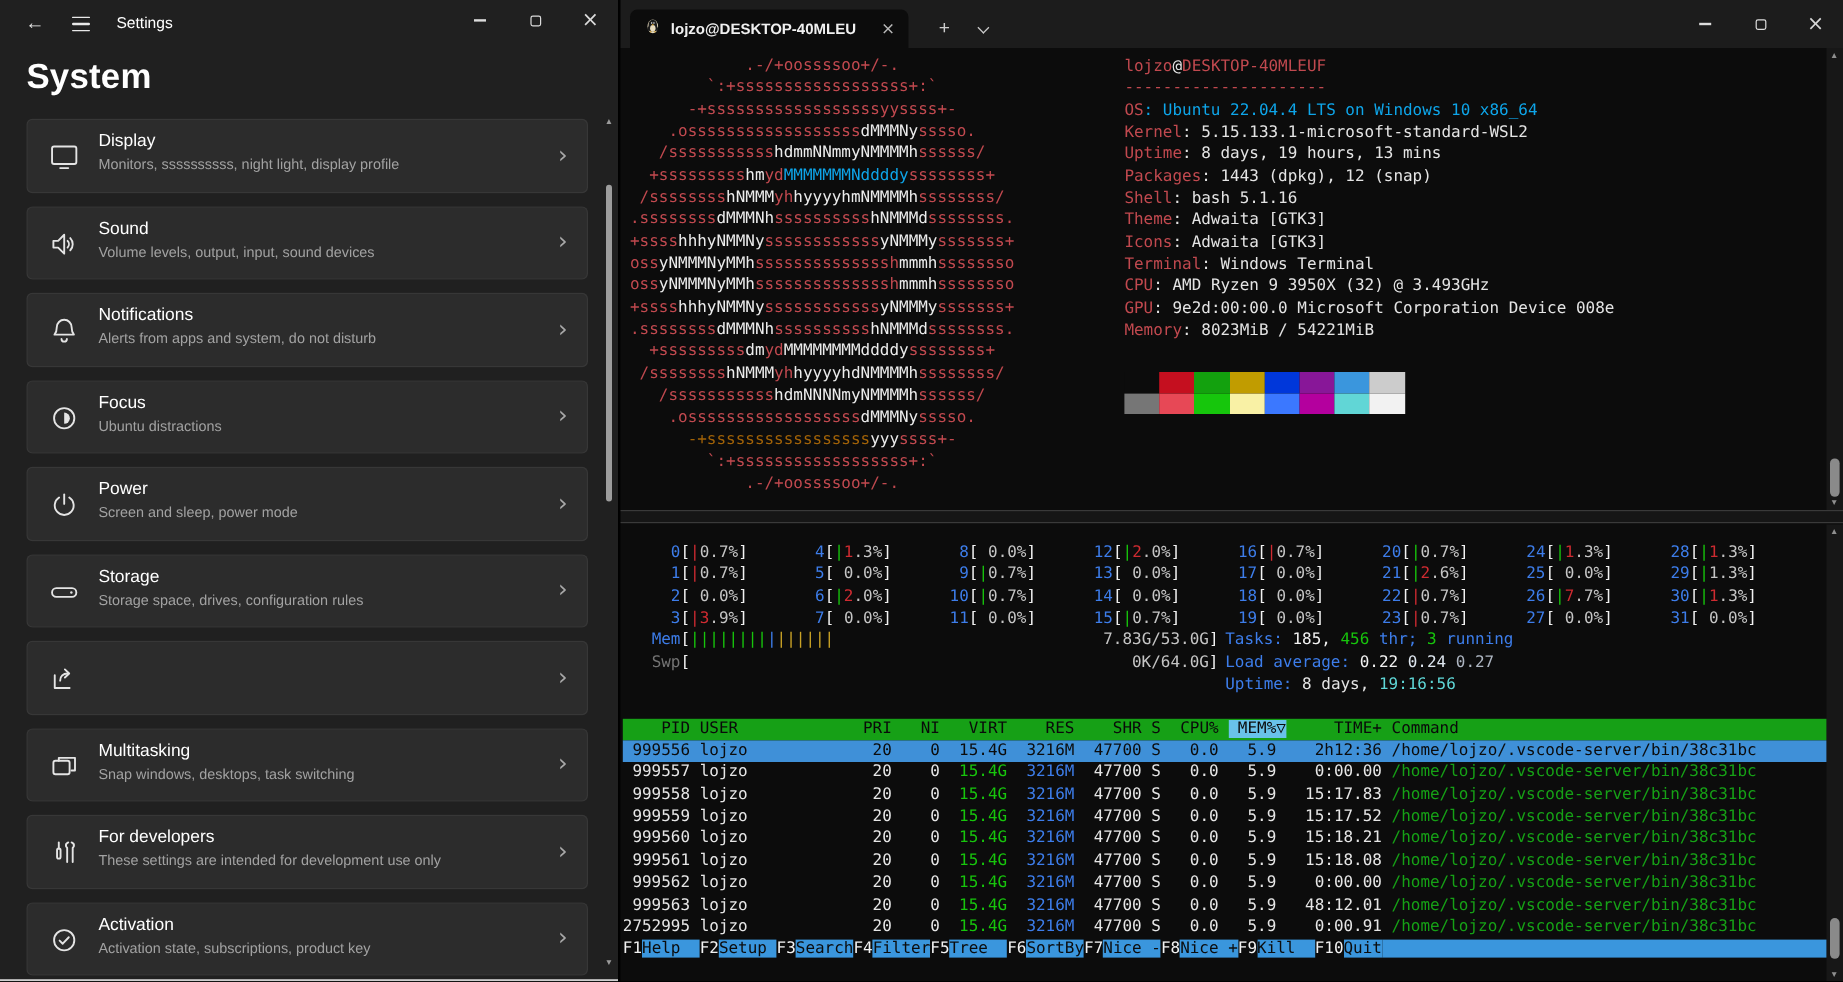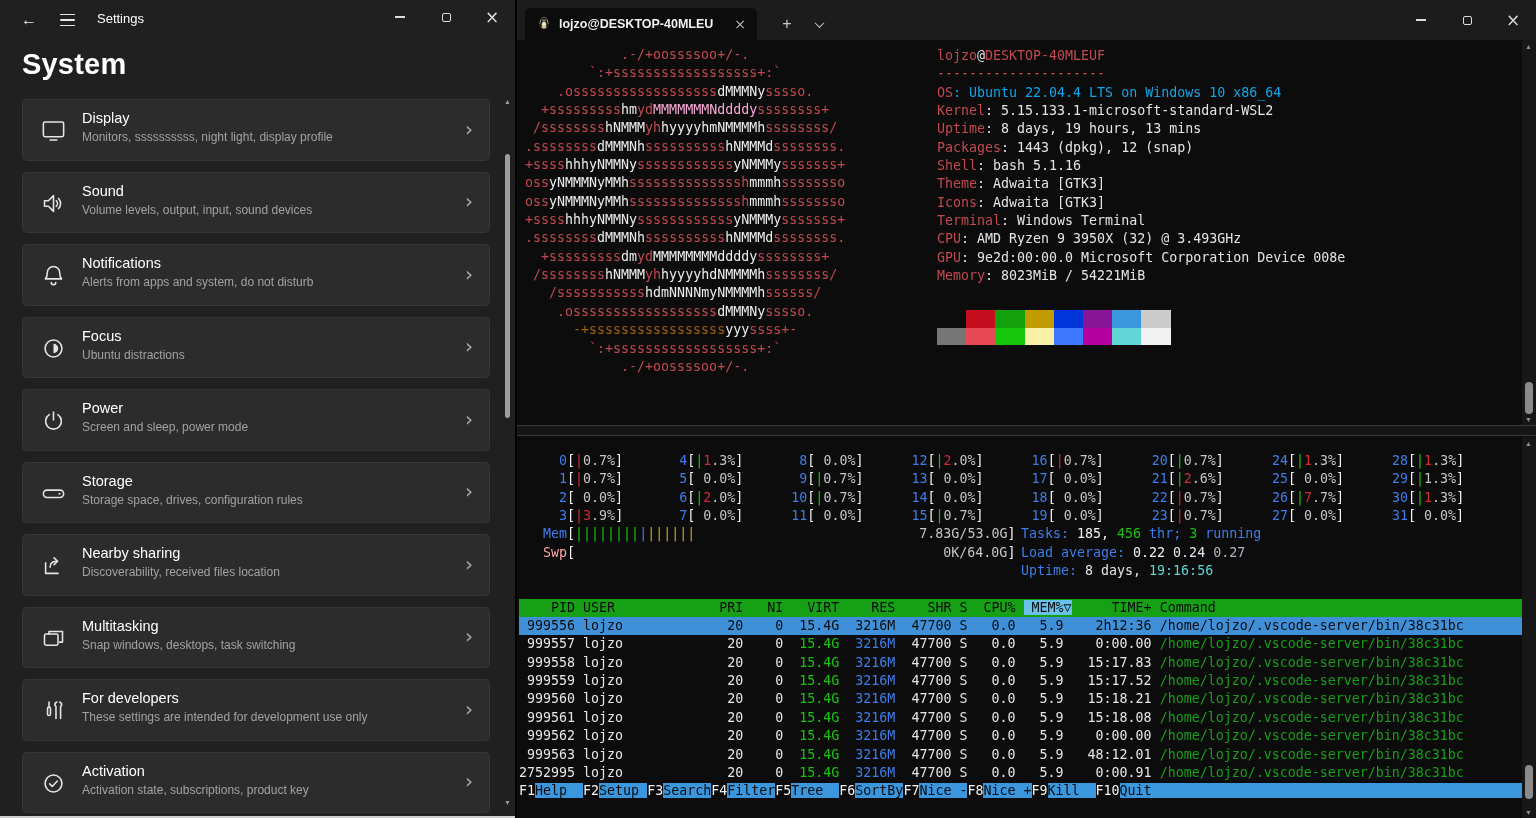--- a/index.html
+++ b/index.html
@@ -170,24 +170,20 @@
             <div class="s-card-sub">Storage space, drives, configuration rules</div>
           </span>
           <span class="s-card-chevron">›</span>
         </div>
         <div class="s-card">
           <span class="s-card-icon"><svg viewBox="0 0 24 24">
               <path d="M5 9.5V19h11"></path>
               <path d="M9 13.5c0-3.2 2.2-5.2 5.5-5.3"></path>
               <path d="M12.5 5.2l3.2 3-3.2 3"></path>
             </svg></span>
-          <span class="s-card-text">
-            <div class="s-card-title">Nearby sharing</div>
-            <div class="s-card-sub">Discoverability, received files location</div>
-          </span>
           <span class="s-card-chevron">›</span>
         </div>
         <div class="s-card">
           <span class="s-card-icon"><svg viewBox="0 0 24 24">
               <rect x="4" y="8" width="12" height="10" rx="1.5"></rect>
               <path d="M8 8V5.8h12v9.4h-2.6"></path>
             </svg></span>
           <span class="s-card-text">
             <div class="s-card-title">Multitasking</div>
             <div class="s-card-sub">Snap windows, desktops, task switching</div>
@@ -257,22 +253,24 @@
           </div>
         <div class="t-ctl">
             <span class="glyph-close">×</span>
           </div>
       </div>
     </div>
 
     <div class="t-content art" id="nf-art">
         <div class="tl"><span style="color: rgb(193, 73, 79);">            .-/+oossssoo+/-.</span></div>
         <div class="tl"><span style="color: rgb(193, 73, 79);">        `:+ssssssssssssssssss+:`</span></div>
+        <div class="tl"><span style="color: rgb(193, 73, 79);">      -+ssssssssssssssssssyyssss+-</span></div>
         <div class="tl"><span style="color: rgb(193, 73, 79);">    .ossssssssssssssssss</span><span style="color: rgb(236, 236, 236);">dMMMNy</span><span style="color: rgb(193, 73, 79);">sssso.</span></div>
-        <div class="tl"><span style="color: rgb(193, 73, 79);">  +sssssssss</span><span style="color: rgb(236, 236, 236);">hm</span><span style="color: rgb(193, 73, 79);">yd</span><span style="color: #f9a8d4;">MMMMMMMNddddy</span><span style="color: rgb(193, 73, 79);">ssssssss+</span></div>
+        <div class="tl"><span style="color: rgb(193, 73, 79);">   /sssssssssss</span><span style="color: rgb(236, 236, 236);">hdmmNNmmyNMMMMh</span><span style="color: rgb(193, 73, 79);">ssssss/</span></div>
+        <div class="tl"><span style="color: rgb(193, 73, 79);">  +sssssssss</span><span style="color: rgb(236, 236, 236);">hm</span><span style="color: rgb(193, 73, 79);">yd</span><span style="color: #0ea5e9;">MMMMMMMNddddy</span><span style="color: rgb(193, 73, 79);">ssssssss+</span></div>
         <div class="tl"><span style="color: rgb(193, 73, 79);"> /ssssssss</span><span style="color: rgb(236, 236, 236);">hNMMM</span><span style="color: rgb(193, 73, 79);">yh</span><span style="color: rgb(236, 236, 236);">hyyyyhmNMMMMh</span><span style="color: rgb(193, 73, 79);">ssssssss/</span></div>
         <div class="tl"><span style="color: rgb(193, 73, 79);">.ssssssss</span><span style="color: rgb(236, 236, 236);">dMMMNh</span><span style="color: rgb(193, 73, 79);">ssssssssss</span><span style="color: rgb(236, 236, 236);">hNMMMd</span><span style="color: rgb(193, 73, 79);">ssssssss.</span></div>
         <div class="tl"><span style="color: rgb(193, 73, 79);">+ssss</span><span style="color: rgb(236, 236, 236);">hhhyNMMNy</span><span style="color: rgb(193, 73, 79);">ssssssssssss</span><span style="color: rgb(236, 236, 236);">yNMMMy</span><span style="color: rgb(193, 73, 79);">sssssss+</span></div>
         <div class="tl"><span style="color: rgb(193, 73, 79);">oss</span><span style="color: rgb(236, 236, 236);">yNMMMNyMMh</span><span style="color: rgb(193, 73, 79);">ssssssssssssssh</span><span style="color: rgb(236, 236, 236);">mmmh</span><span style="color: rgb(193, 73, 79);">ssssssso</span></div>
         <div class="tl"><span style="color: rgb(193, 73, 79);">oss</span><span style="color: rgb(236, 236, 236);">yNMMMNyMMh</span><span style="color: rgb(193, 73, 79);">ssssssssssssssh</span><span style="color: rgb(236, 236, 236);">mmmh</span><span style="color: rgb(193, 73, 79);">ssssssso</span></div>
         <div class="tl"><span style="color: rgb(193, 73, 79);">+ssss</span><span style="color: rgb(236, 236, 236);">hhhyNMMNy</span><span style="color: rgb(193, 73, 79);">ssssssssssss</span><span style="color: rgb(236, 236, 236);">yNMMMy</span><span style="color: rgb(193, 73, 79);">sssssss+</span></div>
         <div class="tl"><span style="color: rgb(193, 73, 79);">.ssssssss</span><span style="color: rgb(236, 236, 236);">dMMMNh</span><span style="color: rgb(193, 73, 79);">ssssssssss</span><span style="color: rgb(236, 236, 236);">hNMMMd</span><span style="color: rgb(193, 73, 79);">ssssssss.</span></div>
         <div class="tl"><span style="color: rgb(193, 73, 79);">  +sssssssss</span><span style="color: rgb(236, 236, 236);">dm</span><span style="color: rgb(193, 73, 79);">yd</span><span style="color: rgb(236, 236, 236);">MMMMMMMMddddy</span><span style="color: rgb(193, 73, 79);">ssssssss+</span></div>
         <div class="tl"><span style="color: rgb(193, 73, 79);"> /ssssssss</span><span style="color: rgb(236, 236, 236);">hNMMM</span><span style="color: rgb(193, 73, 79);">yh</span><span style="color: rgb(236, 236, 236);">hyyyyhdNMMMMh</span><span style="color: rgb(193, 73, 79);">ssssssss/</span></div>
         <div class="tl"><span style="color: rgb(193, 73, 79);">   /sssssssssss</span><span style="color: rgb(236, 236, 236);">hdmNNNNmyNMMMMh</span><span style="color: rgb(193, 73, 79);">ssssss/</span></div>
@@ -320,21 +318,21 @@
       </div>
 
     <div class="pane-divider"></div>
 
     <div class="t-content htop" id="htop-lines">
         <div class="tl"><span style="color: rgb(61, 125, 234);">     0</span><span style="color: rgb(242, 242, 242);">[</span><span style="color: rgb(207, 43, 49);">|</span><span style="color: rgb(197, 197, 197);">0.7%</span><span style="color: rgb(242, 242, 242);">]</span><span>  </span><span style="color: rgb(61, 125, 234);">     4</span><span style="color: rgb(242, 242, 242);">[</span><span style="color: rgb(23, 197, 12);">|</span><span style="color: rgb(207, 43, 49);">1</span><span style="color: rgb(197, 197, 197);">.3%</span><span style="color: rgb(242, 242, 242);">]</span><span>  </span><span style="color: rgb(61, 125, 234);">     8</span><span style="color: rgb(242, 242, 242);">[</span><span> </span><span style="color: rgb(197, 197, 197);">0.0%</span><span style="color: rgb(242, 242, 242);">]</span><span>  </span><span style="color: rgb(61, 125, 234);">    12</span><span style="color: rgb(242, 242, 242);">[</span><span style="color: rgb(23, 197, 12);">|</span><span style="color: rgb(207, 43, 49);">2</span><span style="color: rgb(197, 197, 197);">.0%</span><span style="color: rgb(242, 242, 242);">]</span><span>  </span><span style="color: rgb(61, 125, 234);">    16</span><span style="color: rgb(242, 242, 242);">[</span><span style="color: rgb(207, 43, 49);">|</span><span style="color: rgb(197, 197, 197);">0.7%</span><span style="color: rgb(242, 242, 242);">]</span><span>  </span><span style="color: rgb(61, 125, 234);">    20</span><span style="color: rgb(242, 242, 242);">[</span><span style="color: rgb(23, 197, 12);">|</span><span style="color: rgb(197, 197, 197);">0.7%</span><span style="color: rgb(242, 242, 242);">]</span><span>  </span><span style="color: rgb(61, 125, 234);">    24</span><span style="color: rgb(242, 242, 242);">[</span><span style="color: rgb(23, 197, 12);">|</span><span style="color: rgb(207, 43, 49);">1</span><span style="color: rgb(197, 197, 197);">.3%</span><span style="color: rgb(242, 242, 242);">]</span><span>  </span><span style="color: rgb(61, 125, 234);">    28</span><span style="color: rgb(242, 242, 242);">[</span><span style="color: rgb(23, 197, 12);">|</span><span style="color: rgb(207, 43, 49);">1</span><span style="color: rgb(197, 197, 197);">.3%</span><span style="color: rgb(242, 242, 242);">]</span></div>
         <div class="tl"><span style="color: rgb(61, 125, 234);">     1</span><span style="color: rgb(242, 242, 242);">[</span><span style="color: rgb(207, 43, 49);">|</span><span style="color: rgb(197, 197, 197);">0.7%</span><span style="color: rgb(242, 242, 242);">]</span><span>  </span><span style="color: rgb(61, 125, 234);">     5</span><span style="color: rgb(242, 242, 242);">[</span><span> </span><span style="color: rgb(197, 197, 197);">0.0%</span><span style="color: rgb(242, 242, 242);">]</span><span>  </span><span style="color: rgb(61, 125, 234);">     9</span><span style="color: rgb(242, 242, 242);">[</span><span style="color: rgb(23, 197, 12);">|</span><span style="color: rgb(197, 197, 197);">0.7%</span><span style="color: rgb(242, 242, 242);">]</span><span>  </span><span style="color: rgb(61, 125, 234);">    13</span><span style="color: rgb(242, 242, 242);">[</span><span> </span><span style="color: rgb(197, 197, 197);">0.0%</span><span style="color: rgb(242, 242, 242);">]</span><span>  </span><span style="color: rgb(61, 125, 234);">    17</span><span style="color: rgb(242, 242, 242);">[</span><span> </span><span style="color: rgb(197, 197, 197);">0.0%</span><span style="color: rgb(242, 242, 242);">]</span><span>  </span><span style="color: rgb(61, 125, 234);">    21</span><span style="color: rgb(242, 242, 242);">[</span><span style="color: rgb(23, 197, 12);">|</span><span style="color: rgb(207, 43, 49);">2</span><span style="color: rgb(197, 197, 197);">.6%</span><span style="color: rgb(242, 242, 242);">]</span><span>  </span><span style="color: rgb(61, 125, 234);">    25</span><span style="color: rgb(242, 242, 242);">[</span><span> </span><span style="color: rgb(197, 197, 197);">0.0%</span><span style="color: rgb(242, 242, 242);">]</span><span>  </span><span style="color: rgb(61, 125, 234);">    29</span><span style="color: rgb(242, 242, 242);">[</span><span style="color: rgb(23, 197, 12);">|</span><span style="color: rgb(197, 197, 197);">1.3%</span><span style="color: rgb(242, 242, 242);">]</span></div>
         <div class="tl"><span style="color: rgb(61, 125, 234);">     2</span><span style="color: rgb(242, 242, 242);">[</span><span> </span><span style="color: rgb(197, 197, 197);">0.0%</span><span style="color: rgb(242, 242, 242);">]</span><span>  </span><span style="color: rgb(61, 125, 234);">     6</span><span style="color: rgb(242, 242, 242);">[</span><span style="color: rgb(23, 197, 12);">|</span><span style="color: rgb(207, 43, 49);">2</span><span style="color: rgb(197, 197, 197);">.0%</span><span style="color: rgb(242, 242, 242);">]</span><span>  </span><span style="color: rgb(61, 125, 234);">    10</span><span style="color: rgb(242, 242, 242);">[</span><span style="color: rgb(23, 197, 12);">|</span><span style="color: rgb(197, 197, 197);">0.7%</span><span style="color: rgb(242, 242, 242);">]</span><span>  </span><span style="color: rgb(61, 125, 234);">    14</span><span style="color: rgb(242, 242, 242);">[</span><span> </span><span style="color: rgb(197, 197, 197);">0.0%</span><span style="color: rgb(242, 242, 242);">]</span><span>  </span><span style="color: rgb(61, 125, 234);">    18</span><span style="color: rgb(242, 242, 242);">[</span><span> </span><span style="color: rgb(197, 197, 197);">0.0%</span><span style="color: rgb(242, 242, 242);">]</span><span>  </span><span style="color: rgb(61, 125, 234);">    22</span><span style="color: rgb(242, 242, 242);">[</span><span style="color: rgb(207, 43, 49);">|</span><span style="color: rgb(197, 197, 197);">0.7%</span><span style="color: rgb(242, 242, 242);">]</span><span>  </span><span style="color: rgb(61, 125, 234);">    26</span><span style="color: rgb(242, 242, 242);">[</span><span style="color: rgb(23, 197, 12);">|</span><span style="color: rgb(207, 43, 49);">7</span><span style="color: rgb(197, 197, 197);">.7%</span><span style="color: rgb(242, 242, 242);">]</span><span>  </span><span style="color: rgb(61, 125, 234);">    30</span><span style="color: rgb(242, 242, 242);">[</span><span style="color: rgb(23, 197, 12);">|</span><span style="color: rgb(207, 43, 49);">1</span><span style="color: rgb(197, 197, 197);">.3%</span><span style="color: rgb(242, 242, 242);">]</span></div>
         <div class="tl"><span style="color: rgb(61, 125, 234);">     3</span><span style="color: rgb(242, 242, 242);">[</span><span style="color: rgb(207, 43, 49);">|</span><span style="color: rgb(207, 43, 49);">3</span><span style="color: rgb(197, 197, 197);">.9%</span><span style="color: rgb(242, 242, 242);">]</span><span>  </span><span style="color: rgb(61, 125, 234);">     7</span><span style="color: rgb(242, 242, 242);">[</span><span> </span><span style="color: rgb(197, 197, 197);">0.0%</span><span style="color: rgb(242, 242, 242);">]</span><span>  </span><span style="color: rgb(61, 125, 234);">    11</span><span style="color: rgb(242, 242, 242);">[</span><span> </span><span style="color: rgb(197, 197, 197);">0.0%</span><span style="color: rgb(242, 242, 242);">]</span><span>  </span><span style="color: rgb(61, 125, 234);">    15</span><span style="color: rgb(242, 242, 242);">[</span><span style="color: rgb(23, 197, 12);">|</span><span style="color: rgb(197, 197, 197);">0.7%</span><span style="color: rgb(242, 242, 242);">]</span><span>  </span><span style="color: rgb(61, 125, 234);">    19</span><span style="color: rgb(242, 242, 242);">[</span><span> </span><span style="color: rgb(197, 197, 197);">0.0%</span><span style="color: rgb(242, 242, 242);">]</span><span>  </span><span style="color: rgb(61, 125, 234);">    23</span><span style="color: rgb(242, 242, 242);">[</span><span style="color: rgb(207, 43, 49);">|</span><span style="color: rgb(197, 197, 197);">0.7%</span><span style="color: rgb(242, 242, 242);">]</span><span>  </span><span style="color: rgb(61, 125, 234);">    27</span><span style="color: rgb(242, 242, 242);">[</span><span> </span><span style="color: rgb(197, 197, 197);">0.0%</span><span style="color: rgb(242, 242, 242);">]</span><span>  </span><span style="color: rgb(61, 125, 234);">    31</span><span style="color: rgb(242, 242, 242);">[</span><span> </span><span style="color: rgb(197, 197, 197);">0.0%</span><span style="color: rgb(242, 242, 242);">]</span></div>
         <div class="tl"><span>   </span><span style="color: rgb(61, 125, 234);">Mem</span><span style="color: rgb(242, 242, 242);">[</span><span style="color: rgb(23, 197, 12);">||||||||</span><span style="color: rgb(61, 125, 234);">|</span><span style="color: rgb(201, 162, 38);">||||||</span><span>                            </span><span style="color: rgb(197, 197, 197);">7.83G/53.0G</span><span style="color: rgb(242, 242, 242);">]</span></div>
-        <div class="tl"><span>   </span><span style="color: #fca5a5;">Swp</span><span style="color: rgb(242, 242, 242);">[</span><span>                                              </span><span style="color: rgb(197, 197, 197);">0K/64.0G</span><span style="color: rgb(242, 242, 242);">]</span></div>
+        <div class="tl"><span>   </span><span style="color: #737373;">Swp</span><span style="color: rgb(242, 242, 242);">[</span><span>                                              </span><span style="color: rgb(197, 197, 197);">0K/64.0G</span><span style="color: rgb(242, 242, 242);">]</span></div>
         <div class="tl"></div>
         <div class="tl"></div>
         <div class="tl" style="background: rgb(22, 160, 22);"><span style="color: rgb(10, 10, 10);">    PID</span><span style="color: rgb(10, 10, 10);"> </span><span style="color: rgb(10, 10, 10);">USER          </span><span style="color: rgb(10, 10, 10);"> </span><span style="color: rgb(10, 10, 10);">  PRI</span><span style="color: rgb(10, 10, 10);"> </span><span style="color: rgb(10, 10, 10);">  NI</span><span style="color: rgb(10, 10, 10);"> </span><span style="color: rgb(10, 10, 10);">  VIRT</span><span style="color: rgb(10, 10, 10);"> </span><span style="color: rgb(10, 10, 10);">   RES</span><span style="color: rgb(10, 10, 10);"> </span><span style="color: rgb(10, 10, 10);">   SHR</span><span style="color: rgb(10, 10, 10);"> </span><span style="color: rgb(10, 10, 10);">S</span><span style="color: rgb(10, 10, 10);"> </span><span style="color: rgb(10, 10, 10);"> CPU%</span><span style="color: rgb(10, 10, 10);"> </span><span style="color: rgb(10, 10, 10); background: rgb(105, 194, 234);"> MEM%▽</span><span style="color: rgb(10, 10, 10);">     TIME+</span><span style="color: rgb(10, 10, 10);"> </span><span style="color: rgb(10, 10, 10);">Command</span></div>
         <div class="tl" style="background: rgb(63, 144, 216);"><span style="color: rgb(12, 12, 12);"> 999556</span><span> </span><span style="color: rgb(12, 12, 12);">lojzo         </span><span> </span><span style="color: rgb(12, 12, 12);">   20</span><span> </span><span style="color: rgb(12, 12, 12);">   0</span><span> </span><span style="color: rgb(12, 12, 12);"> 15.4G</span><span> </span><span style="color: rgb(12, 12, 12);"> 3216M</span><span> </span><span style="color: rgb(12, 12, 12);"> 47700</span><span> </span><span style="color: rgb(12, 12, 12);">S</span><span> </span><span style="color: rgb(12, 12, 12);">  0.0</span><span> </span><span style="color: rgb(12, 12, 12);">  5.9</span><span> </span><span style="color: rgb(12, 12, 12);">   2h12:36</span><span> </span><span style="color: rgb(12, 12, 12);">/home/lojzo/.vscode-server/bin/38c31bc</span></div>
         <div class="tl"><span style="color: rgb(230, 230, 230);"> 999557</span><span> </span><span style="color: rgb(230, 230, 230);">lojzo         </span><span> </span><span style="color: rgb(230, 230, 230);">   20</span><span> </span><span style="color: rgb(230, 230, 230);">   0</span><span> </span><span style="color: rgb(23, 197, 12);"> 15.4G</span><span> </span><span style="color: rgb(61, 125, 234);"> 3216M</span><span> </span><span style="color: rgb(230, 230, 230);"> 47700</span><span> </span><span style="color: rgb(230, 230, 230);">S</span><span> </span><span style="color: rgb(230, 230, 230);">  0.0</span><span> </span><span style="color: rgb(230, 230, 230);">  5.9</span><span> </span><span style="color: rgb(230, 230, 230);">   0:00.00</span><span> </span><span style="color: rgb(22, 160, 22);">/home/lojzo/.vscode-server/bin/38c31bc</span></div>
         <div class="tl"><span style="color: rgb(230, 230, 230);"> 999558</span><span> </span><span style="color: rgb(230, 230, 230);">lojzo         </span><span> </span><span style="color: rgb(230, 230, 230);">   20</span><span> </span><span style="color: rgb(230, 230, 230);">   0</span><span> </span><span style="color: rgb(23, 197, 12);"> 15.4G</span><span> </span><span style="color: rgb(61, 125, 234);"> 3216M</span><span> </span><span style="color: rgb(230, 230, 230);"> 47700</span><span> </span><span style="color: rgb(230, 230, 230);">S</span><span> </span><span style="color: rgb(230, 230, 230);">  0.0</span><span> </span><span style="color: rgb(230, 230, 230);">  5.9</span><span> </span><span style="color: rgb(230, 230, 230);">  15:17.83</span><span> </span><span style="color: rgb(22, 160, 22);">/home/lojzo/.vscode-server/bin/38c31bc</span></div>
         <div class="tl"><span style="color: rgb(230, 230, 230);"> 999559</span><span> </span><span style="color: rgb(230, 230, 230);">lojzo         </span><span> </span><span style="color: rgb(230, 230, 230);">   20</span><span> </span><span style="color: rgb(230, 230, 230);">   0</span><span> </span><span style="color: rgb(23, 197, 12);"> 15.4G</span><span> </span><span style="color: rgb(61, 125, 234);"> 3216M</span><span> </span><span style="color: rgb(230, 230, 230);"> 47700</span><span> </span><span style="color: rgb(230, 230, 230);">S</span><span> </span><span style="color: rgb(230, 230, 230);">  0.0</span><span> </span><span style="color: rgb(230, 230, 230);">  5.9</span><span> </span><span style="color: rgb(230, 230, 230);">  15:17.52</span><span> </span><span style="color: rgb(22, 160, 22);">/home/lojzo/.vscode-server/bin/38c31bc</span></div>
         <div class="tl"><span style="color: rgb(230, 230, 230);"> 999560</span><span> </span><span style="color: rgb(230, 230, 230);">lojzo         </span><span> </span><span style="color: rgb(230, 230, 230);">   20</span><span> </span><span style="color: rgb(230, 230, 230);">   0</span><span> </span><span style="color: rgb(23, 197, 12);"> 15.4G</span><span> </span><span style="color: rgb(61, 125, 234);"> 3216M</span><span> </span><span style="color: rgb(230, 230, 230);"> 47700</span><span> </span><span style="color: rgb(230, 230, 230);">S</span><span> </span><span style="color: rgb(230, 230, 230);">  0.0</span><span> </span><span style="color: rgb(230, 230, 230);">  5.9</span><span> </span><span style="color: rgb(230, 230, 230);">  15:18.21</span><span> </span><span style="color: rgb(22, 160, 22);">/home/lojzo/.vscode-server/bin/38c31bc</span></div>
         <div class="tl"><span style="color: rgb(230, 230, 230);"> 999561</span><span> </span><span style="color: rgb(230, 230, 230);">lojzo         </span><span> </span><span style="color: rgb(230, 230, 230);">   20</span><span> </span><span style="color: rgb(230, 230, 230);">   0</span><span> </span><span style="color: rgb(23, 197, 12);"> 15.4G</span><span> </span><span style="color: rgb(61, 125, 234);"> 3216M</span><span> </span><span style="color: rgb(230, 230, 230);"> 47700</span><span> </span><span style="color: rgb(230, 230, 230);">S</span><span> </span><span style="color: rgb(230, 230, 230);">  0.0</span><span> </span><span style="color: rgb(230, 230, 230);">  5.9</span><span> </span><span style="color: rgb(230, 230, 230);">  15:18.08</span><span> </span><span style="color: rgb(22, 160, 22);">/home/lojzo/.vscode-server/bin/38c31bc</span></div>
         <div class="tl"><span style="color: rgb(230, 230, 230);"> 999562</span><span> </span><span style="color: rgb(230, 230, 230);">lojzo         </span><span> </span><span style="color: rgb(230, 230, 230);">   20</span><span> </span><span style="color: rgb(230, 230, 230);">   0</span><span> </span><span style="color: rgb(23, 197, 12);"> 15.4G</span><span> </span><span style="color: rgb(61, 125, 234);"> 3216M</span><span> </span><span style="color: rgb(230, 230, 230);"> 47700</span><span> </span><span style="color: rgb(230, 230, 230);">S</span><span> </span><span style="color: rgb(230, 230, 230);">  0.0</span><span> </span><span style="color: rgb(230, 230, 230);">  5.9</span><span> </span><span style="color: rgb(230, 230, 230);">   0:00.00</span><span> </span><span style="color: rgb(22, 160, 22);">/home/lojzo/.vscode-server/bin/38c31bc</span></div>

